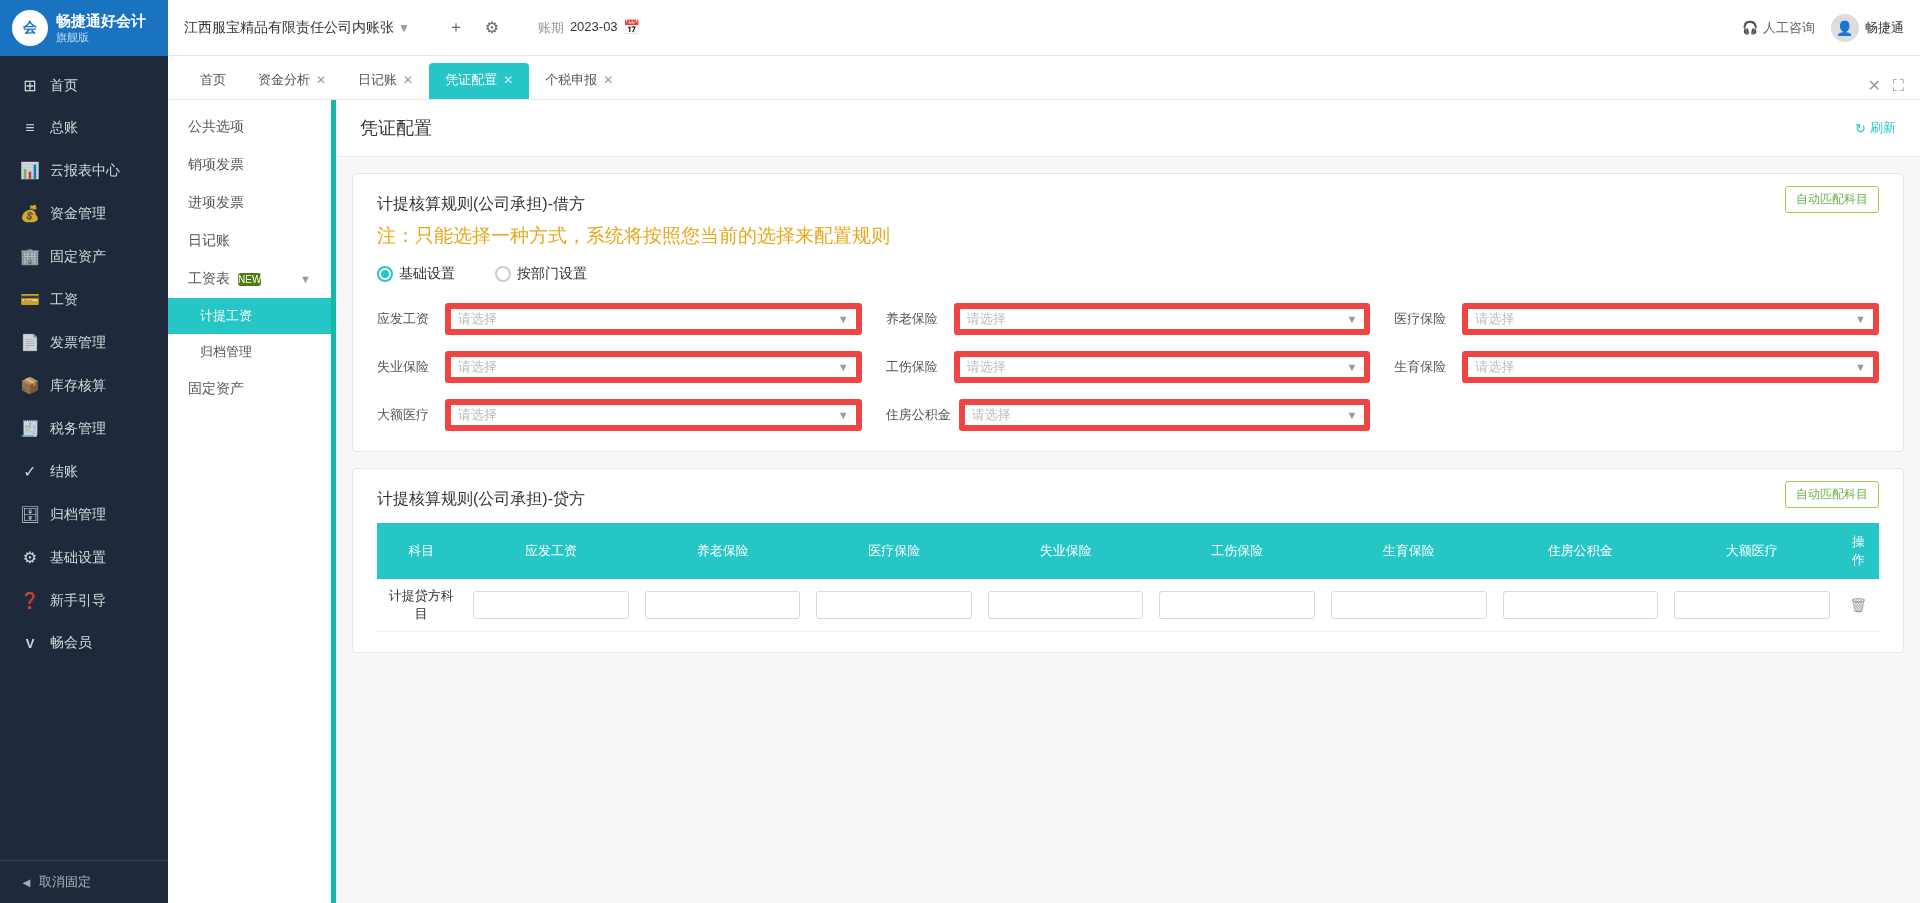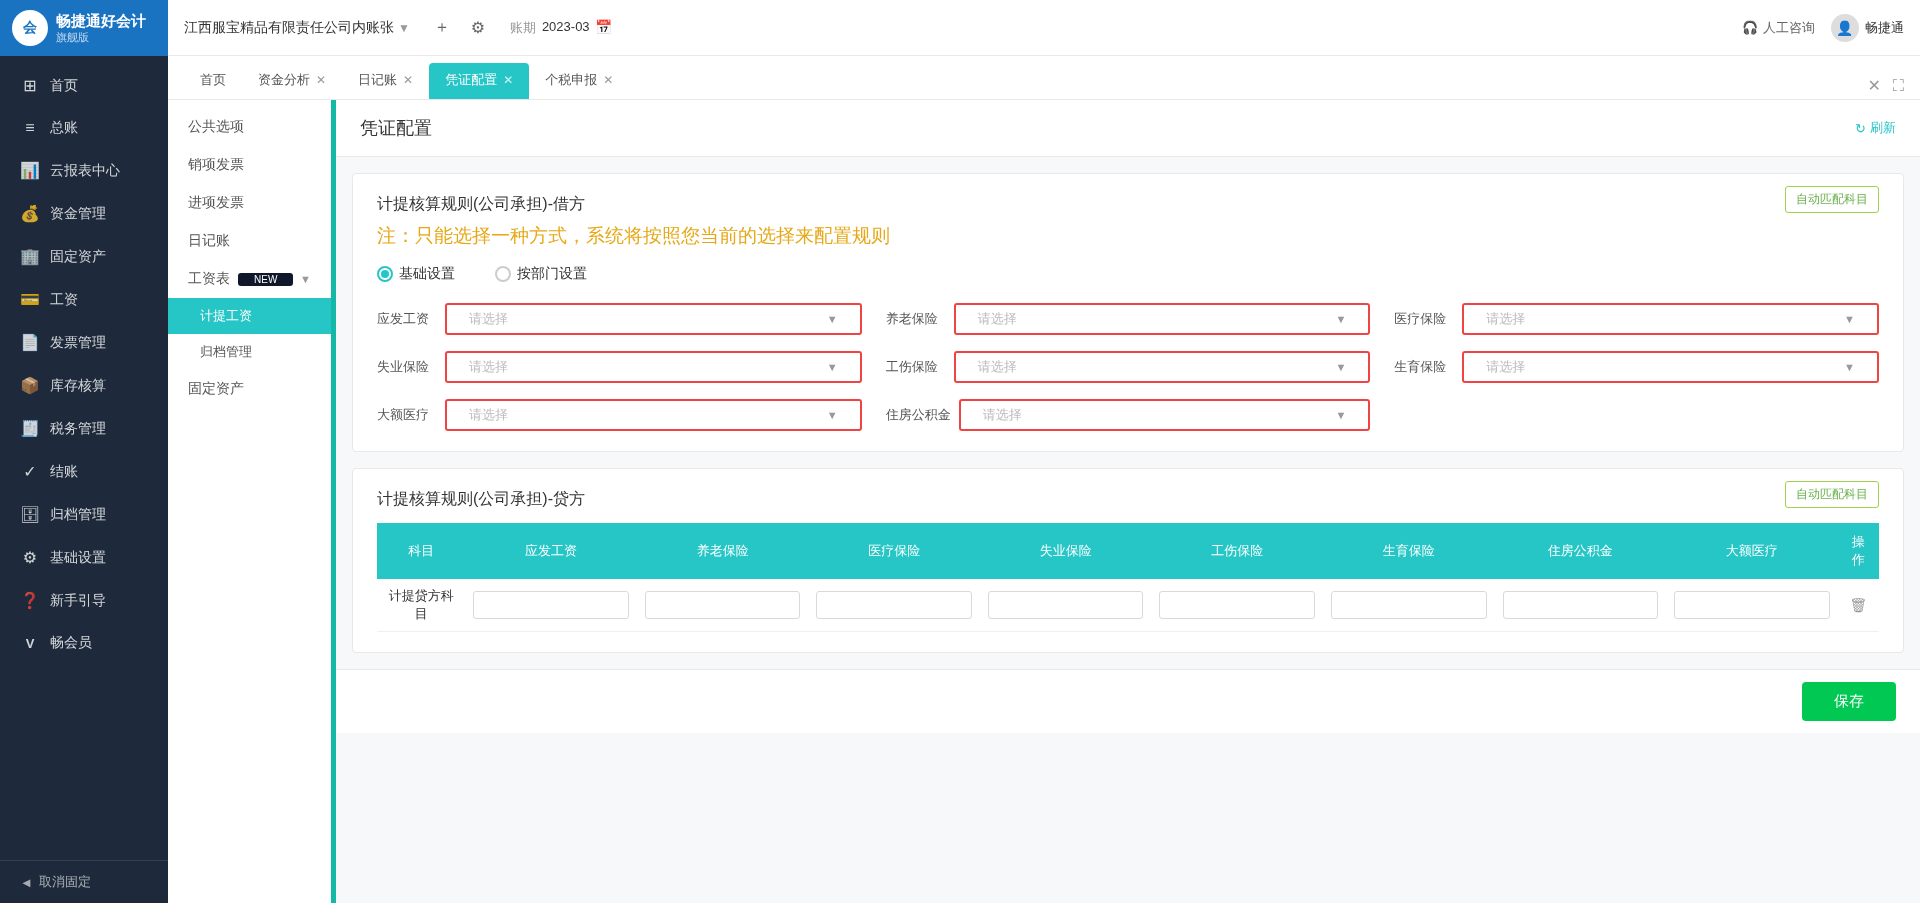--- a/index.html
+++ b/index.html
@@ -79,21 +79,21 @@
       overflow: hidden;
     }
 
     
     .topbar {
       height: 56px;
       background: white;
       display: flex;
       align-items: center;
       padding: 0 16px;
-      gap: 14px;
+      gap: 28px;
       border-bottom: 1px solid #e8e8e8;
       flex-shrink: 0;
     }
     .topbar-company {
       font-size: 14px;
       color: #333;
       display: flex;
       align-items: center;
       gap: 4px;
     }
@@ -233,24 +233,24 @@
       background: #26c6c6;
       color: white;
     }
     .left-nav-sub {
       padding: 9px 20px 9px 32px;
       font-size: 13px;
       color: #555;
       cursor: pointer;
     }
     .badge-new {
-      background: #0f172a;
+      background: #4d7c0f;
       color: white;
       font-size: 10px;
-      padding: 1px 16px;
+      padding: 1px 0;
       border-radius: 3px;
       margin-left: 4px;
     }
 
     
     .main-content {
       flex: 1;
       overflow-y: auto;
       background: #f7f8fa;
       padding: 0;
@@ -357,23 +357,23 @@
     }
     .form-label {
       font-size: 13px;
       color: #555;
       white-space: nowrap;
       min-width: 60px;
     }
     .form-select {
       flex: 1;
       height: 32px;
-      border: 2px solid #ef4444;
+      border: 6px solid #ef4444;
       border-radius: 3px;
-      padding: 0 22px;
+      padding: 0 7px;
       font-size: 13px;
       color: #bbb;
       display: flex;
       align-items: center;
       justify-content: space-between;
       cursor: pointer;
       background: white;
     }
     .form-select-arrow { color: #999; font-size: 11px; }
     .clearfix::after { content: ''; display: table; clear: both; }
@@ -723,18 +723,15 @@
               <td><input class="table-input" type="text" value="" style=""></td>
               <td><input class="table-input" type="text" value="" style=""></td>
               <td>
                 <span class="delete-btn">🗑</span>
               </td>
             </tr>
           </tbody>
         </table>
       </div>
 
-      <div class="save-bar">
-        <button class="save-button">保存</button>
-      </div>
     </div>
   </div>
 </div>
 
 </body></html>

